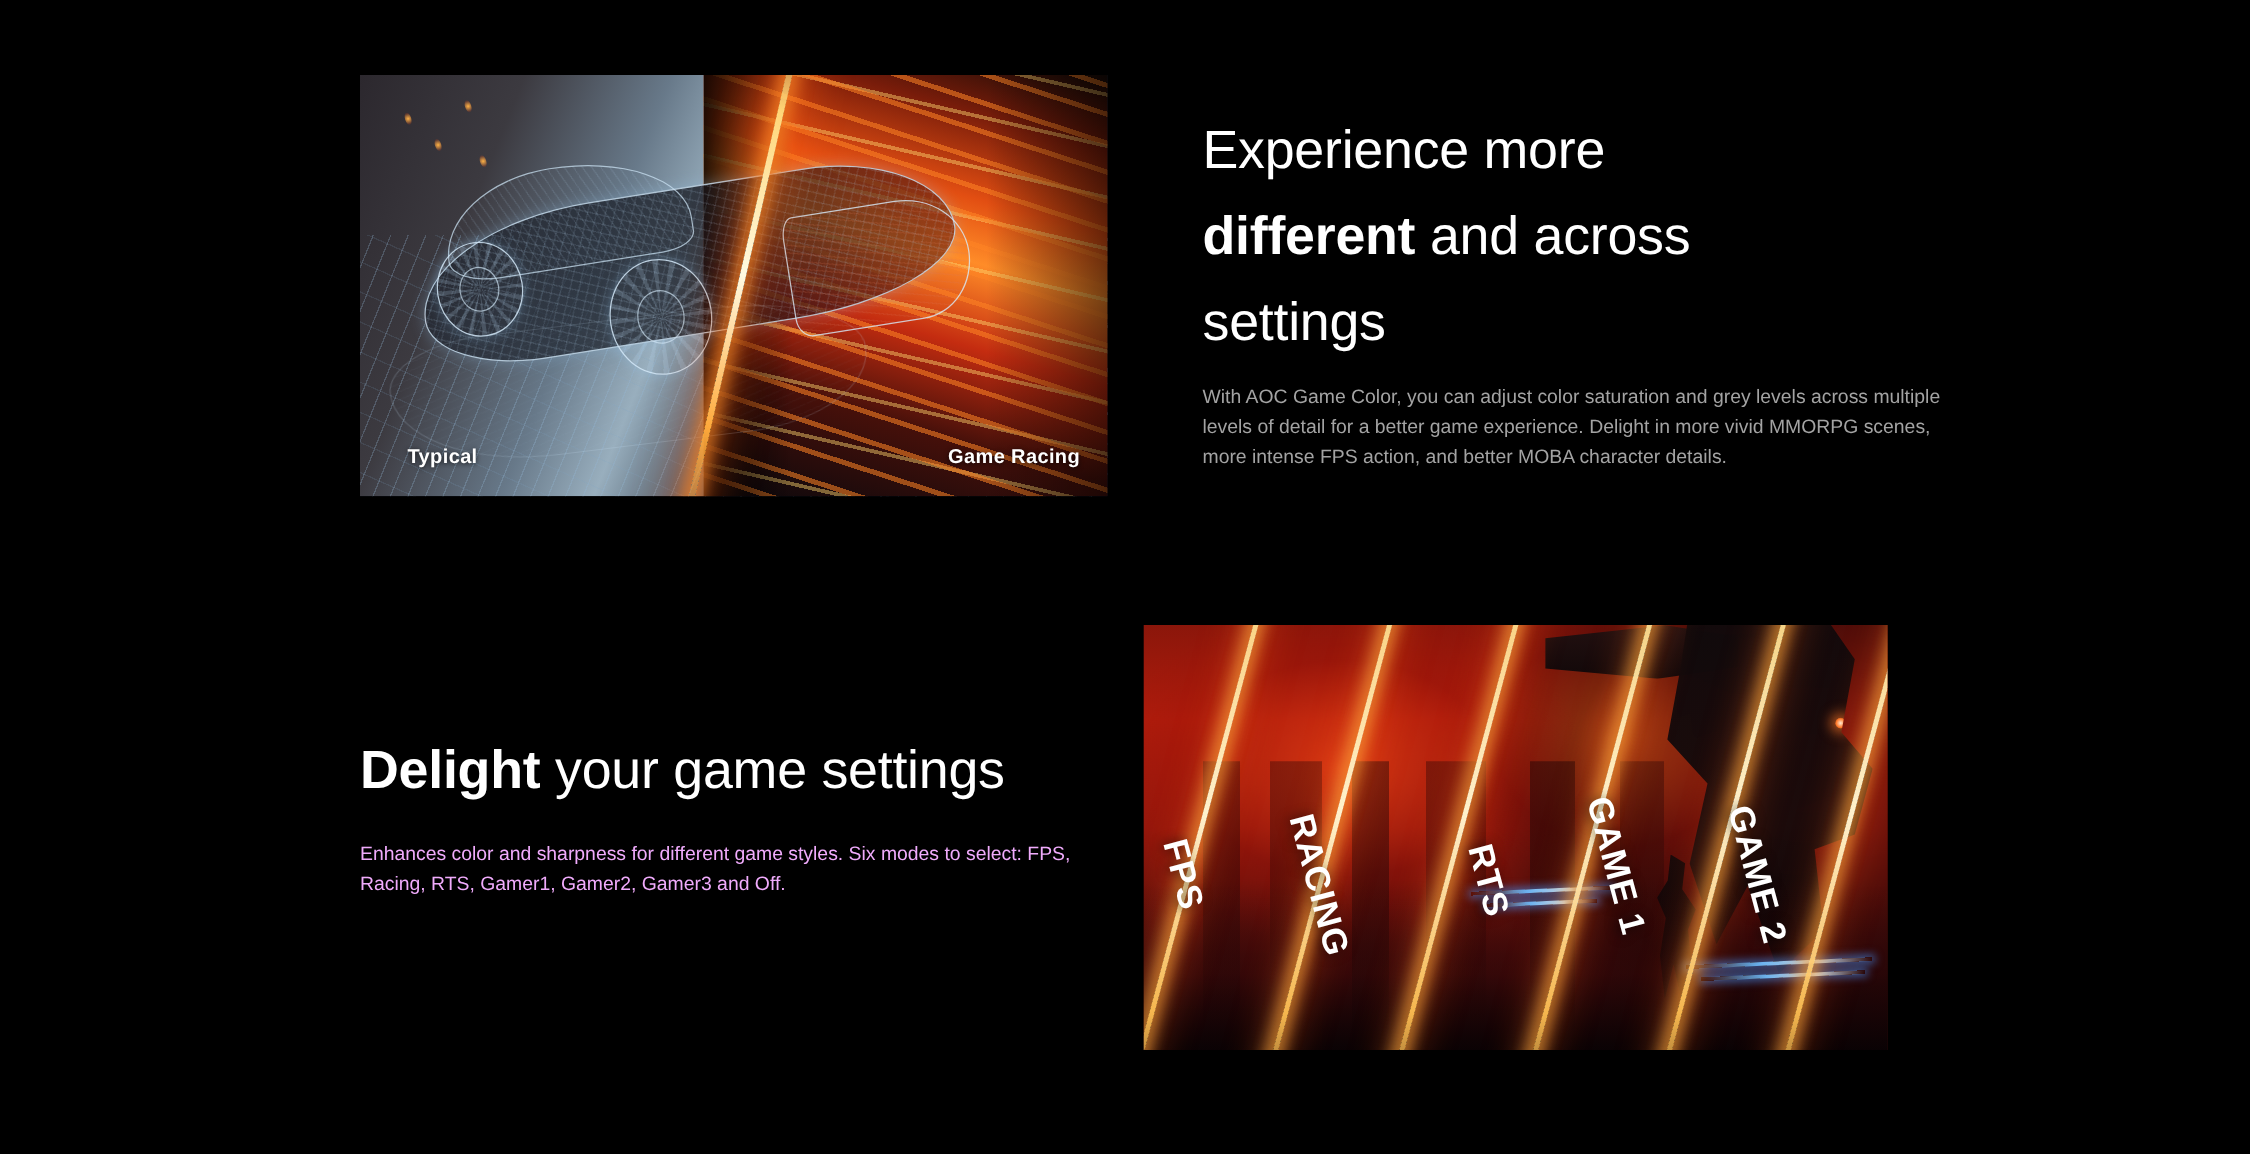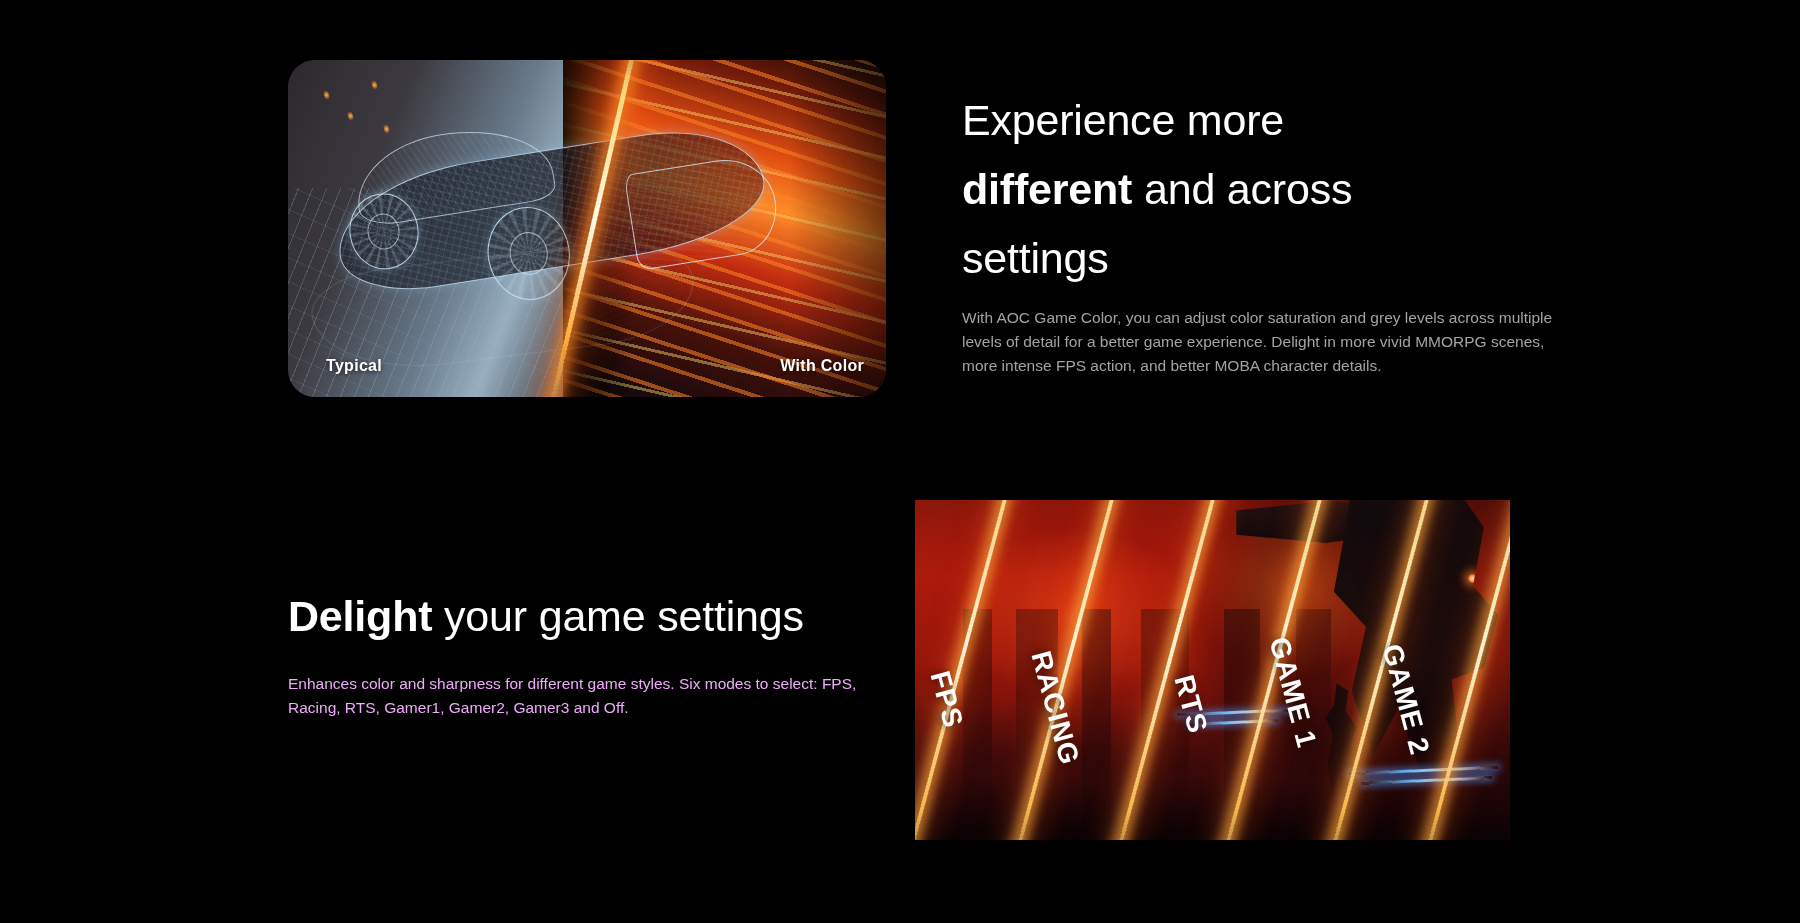--- a/index.html
+++ b/index.html
@@ -26,21 +26,20 @@
   }
 
   .hero-image {
     position: absolute;
     left: 288px;
     top: 60px;
     width: 598px;
     height: 337px;
     overflow: hidden;
     background: #0a0d14;
-    border-radius: 27px;
   }
 
   
   .hero-left {
     position: absolute;
     inset: 0;
     background:
       linear-gradient(112deg,
         rgba(44,40,46,1) 0%,
         rgba(60,58,64,1) 18%,
@@ -384,21 +383,21 @@
     <div class="car-reflection"></div>
 
     <div class="ember" style="left:6%;  top:9%;"></div>
     <div class="ember" style="left:10%; top:15%;"></div>
     <div class="ember" style="left:14%; top:6%;"></div>
     <div class="ember" style="left:16%; top:19%;"></div>
 
     <div class="hero-split"></div>
 
     <figcaption class="img-label label-typical">Typical</figcaption>
-    <figcaption class="img-label label-gamecolor">With Color</figcaption>
+    <figcaption class="img-label label-gamecolor">Game Racing</figcaption>
   </figure>
 
   <div class="text-col-right">
     <h2 class="headline">
       <span>Experience more</span><br>
       <span class="bold">different</span><span> and across</span><br>
       <span>settings</span>
     </h2>
     <p class="body-copy">With AOC Game Color, you can adjust color saturation and grey levels across multiple levels of detail for a better game experience. Delight in more vivid MMORPG scenes, more intense FPS action, and better MOBA character details.</p>
   </div>

